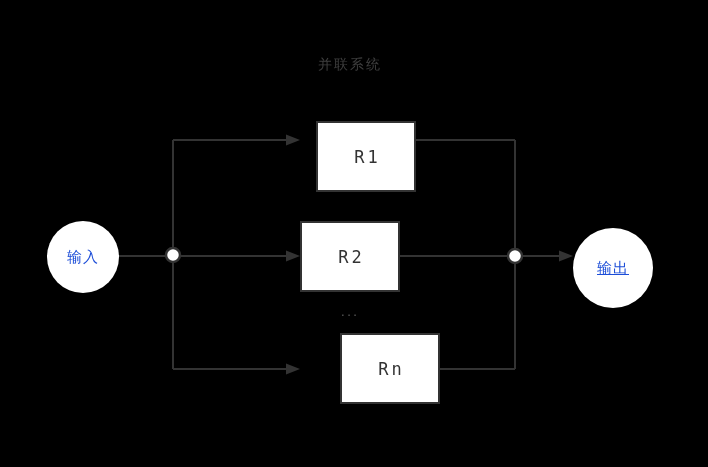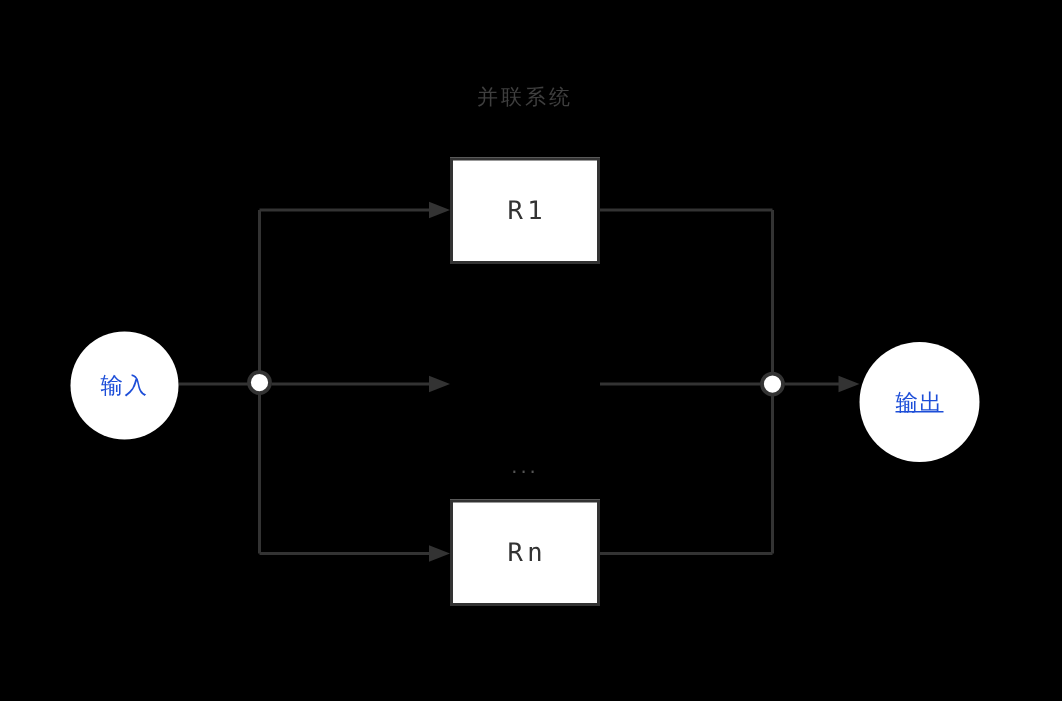--- a/index.html
+++ b/index.html
@@ -64,23 +64,23 @@
     box-sizing: border-box;
     display: flex;
     align-items: center;
     justify-content: center;
     color: #333333;
     font-family: "DejaVu Sans Mono", monospace;
     font-size: 17px;
     letter-spacing: 3px;
     text-indent: 3px;
   }
-  .block.r1 { top: 105px; }
+  .block.r1 { top: 121px; margin-left: 16px; }
   .block.r2 { top: 221px; }
-  .block.rn { top: 333px; }
+  .block.rn { top: 333px; margin-left: 40px; }
   .ellipsis {
     position: absolute;
     left: 300px;
     top: 304px;
     width: 100px;
     text-align: center;
     color: #555555;
     font-size: 13px;
     letter-spacing: 2px;
   }
@@ -133,20 +133,23 @@
   <div class="diagram-title">并联系统</div>
 
   <div class="terminal input">
     <span>输入</span>
   </div>
 
   <div class="block r1">
     <span>R1</span>
   </div>
 
+  <div class="block r2">
+    <span>R2</span>
+  </div>
 
   <div class="ellipsis">...</div>
 
   <div class="block rn">
     <span>Rn</span>
   </div>
 
   <div class="terminal output">
     <span>输出</span>
   </div>

